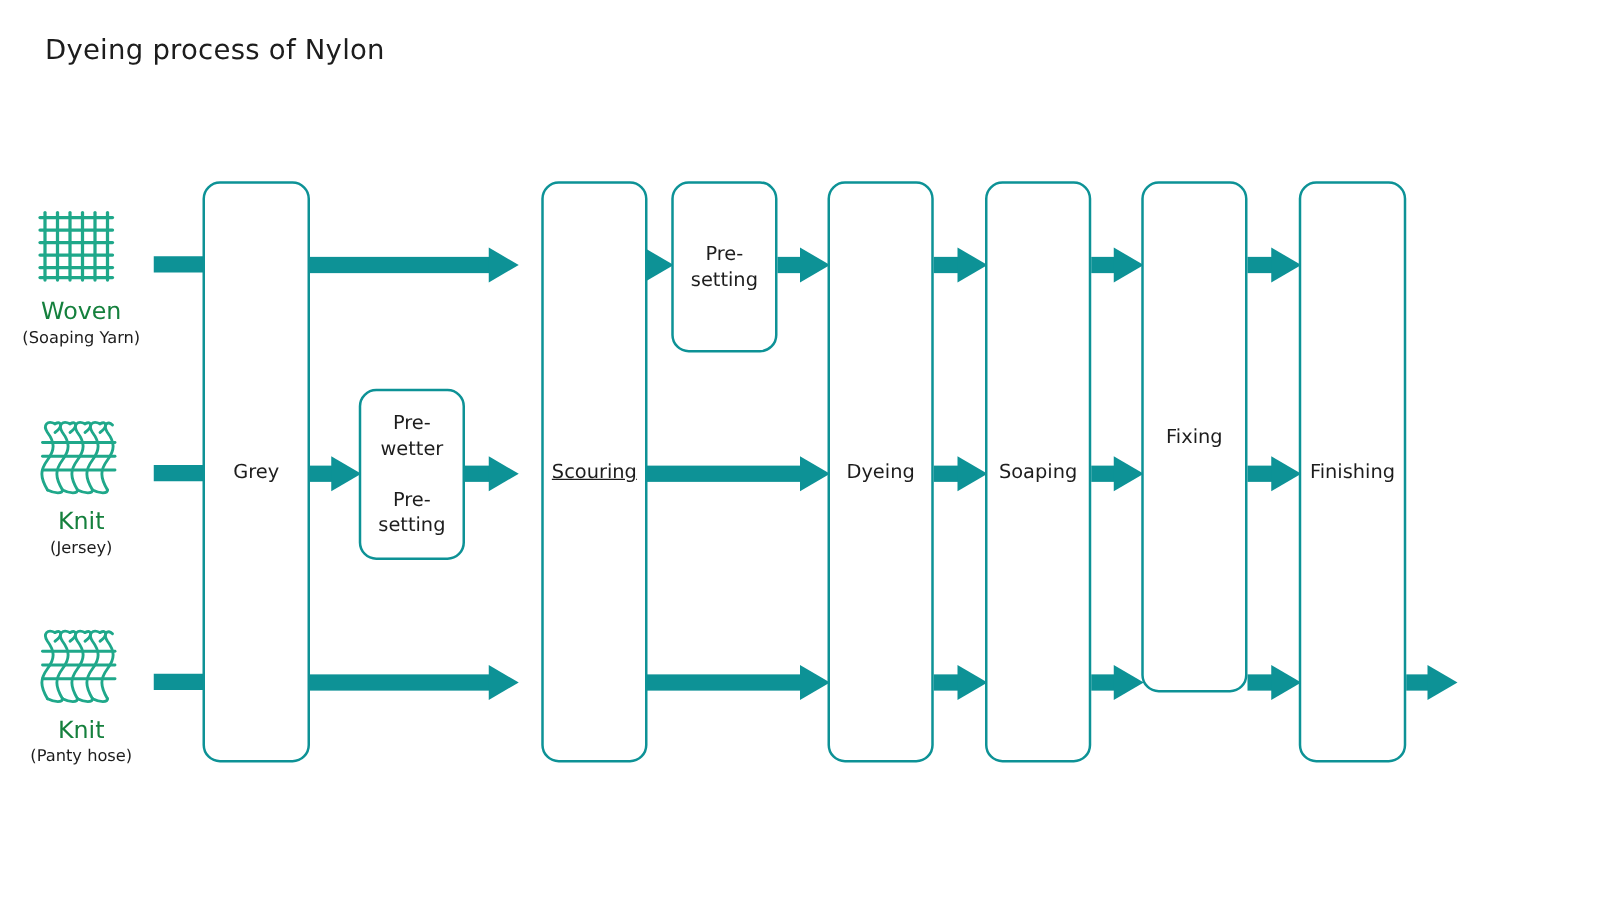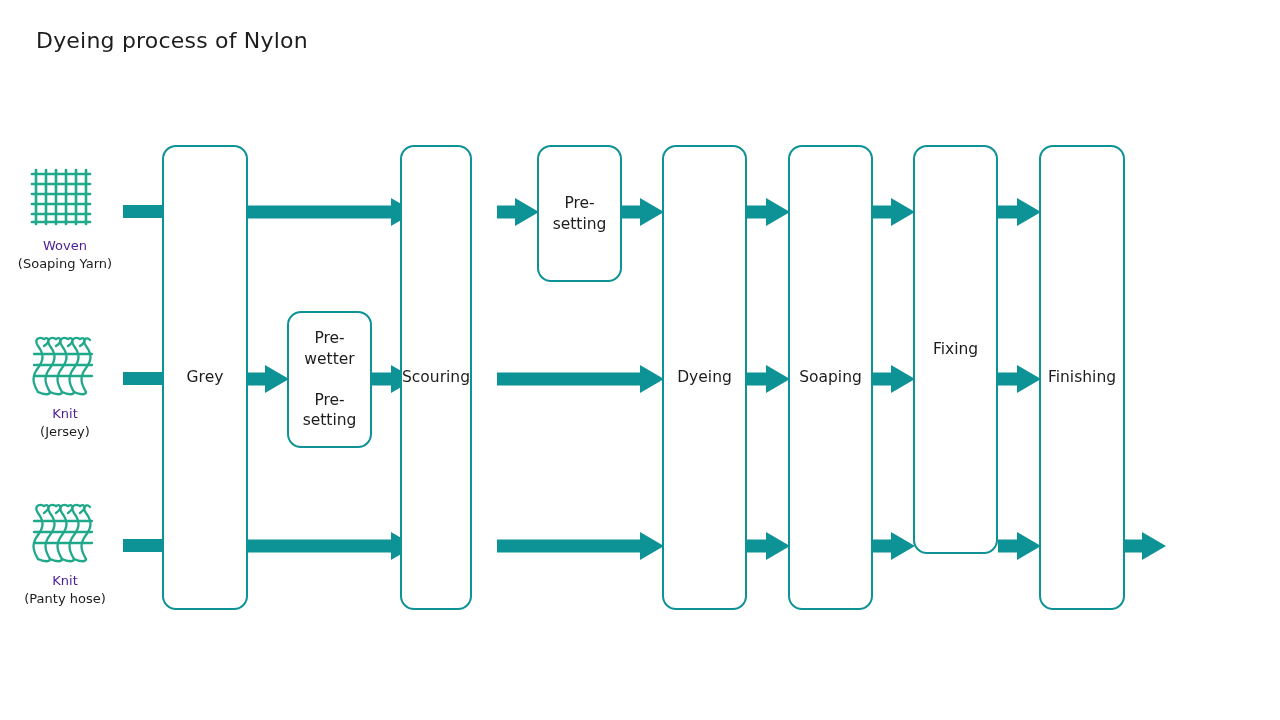--- a/index.html
+++ b/index.html
@@ -92,22 +92,22 @@
   }
   .source .icon-wrap {
     display: block;
     margin: 0 auto;
     width: 74px;
     height: 62px;
   }
   .source .src-name {
     display: block;
     margin-top: 10px;
-    font-size: 13px;
-    color: #4c1d95;
+    font-size: 19px;
+    color: #15803d;
     line-height: 1.2;
   }
   .source .src-sub {
     display: block;
     margin-top: 2px;
     font-size: 13px;
     color: #1d1d1d;
     line-height: 1.2;
   }
 </style>
@@ -294,21 +294,21 @@
     <span class="box-label">Grey</span>
   </div>
 
   <div class="box two-part" style="left:287px; top:311px; width:85px; height:137px;">
     <span class="box-label">Pre-</span>
     <span class="box-label" style="margin-top:0;">wetter</span>
     <span class="box-label">Pre-</span>
     <span class="box-label" style="margin-top:0;">setting</span>
   </div>
 
-  <div class="box" style="left:400px; top:145px; width:72px; height:465px;">
+  <div class="box" style="left:433px; top:145px; width:85px; height:465px;text-decoration:underline;">
     <span class="box-label">Scouring</span>
   </div>
 
   <div class="box two-part" style="left:537px; top:145px; width:85px; height:137px;">
     <span class="box-label">Pre-</span>
     <span class="box-label" style="margin-top:0;">setting</span>
   </div>
 
   <div class="box" style="left:662px; top:145px; width:85px; height:465px;">
     <span class="box-label">Dyeing</span>

